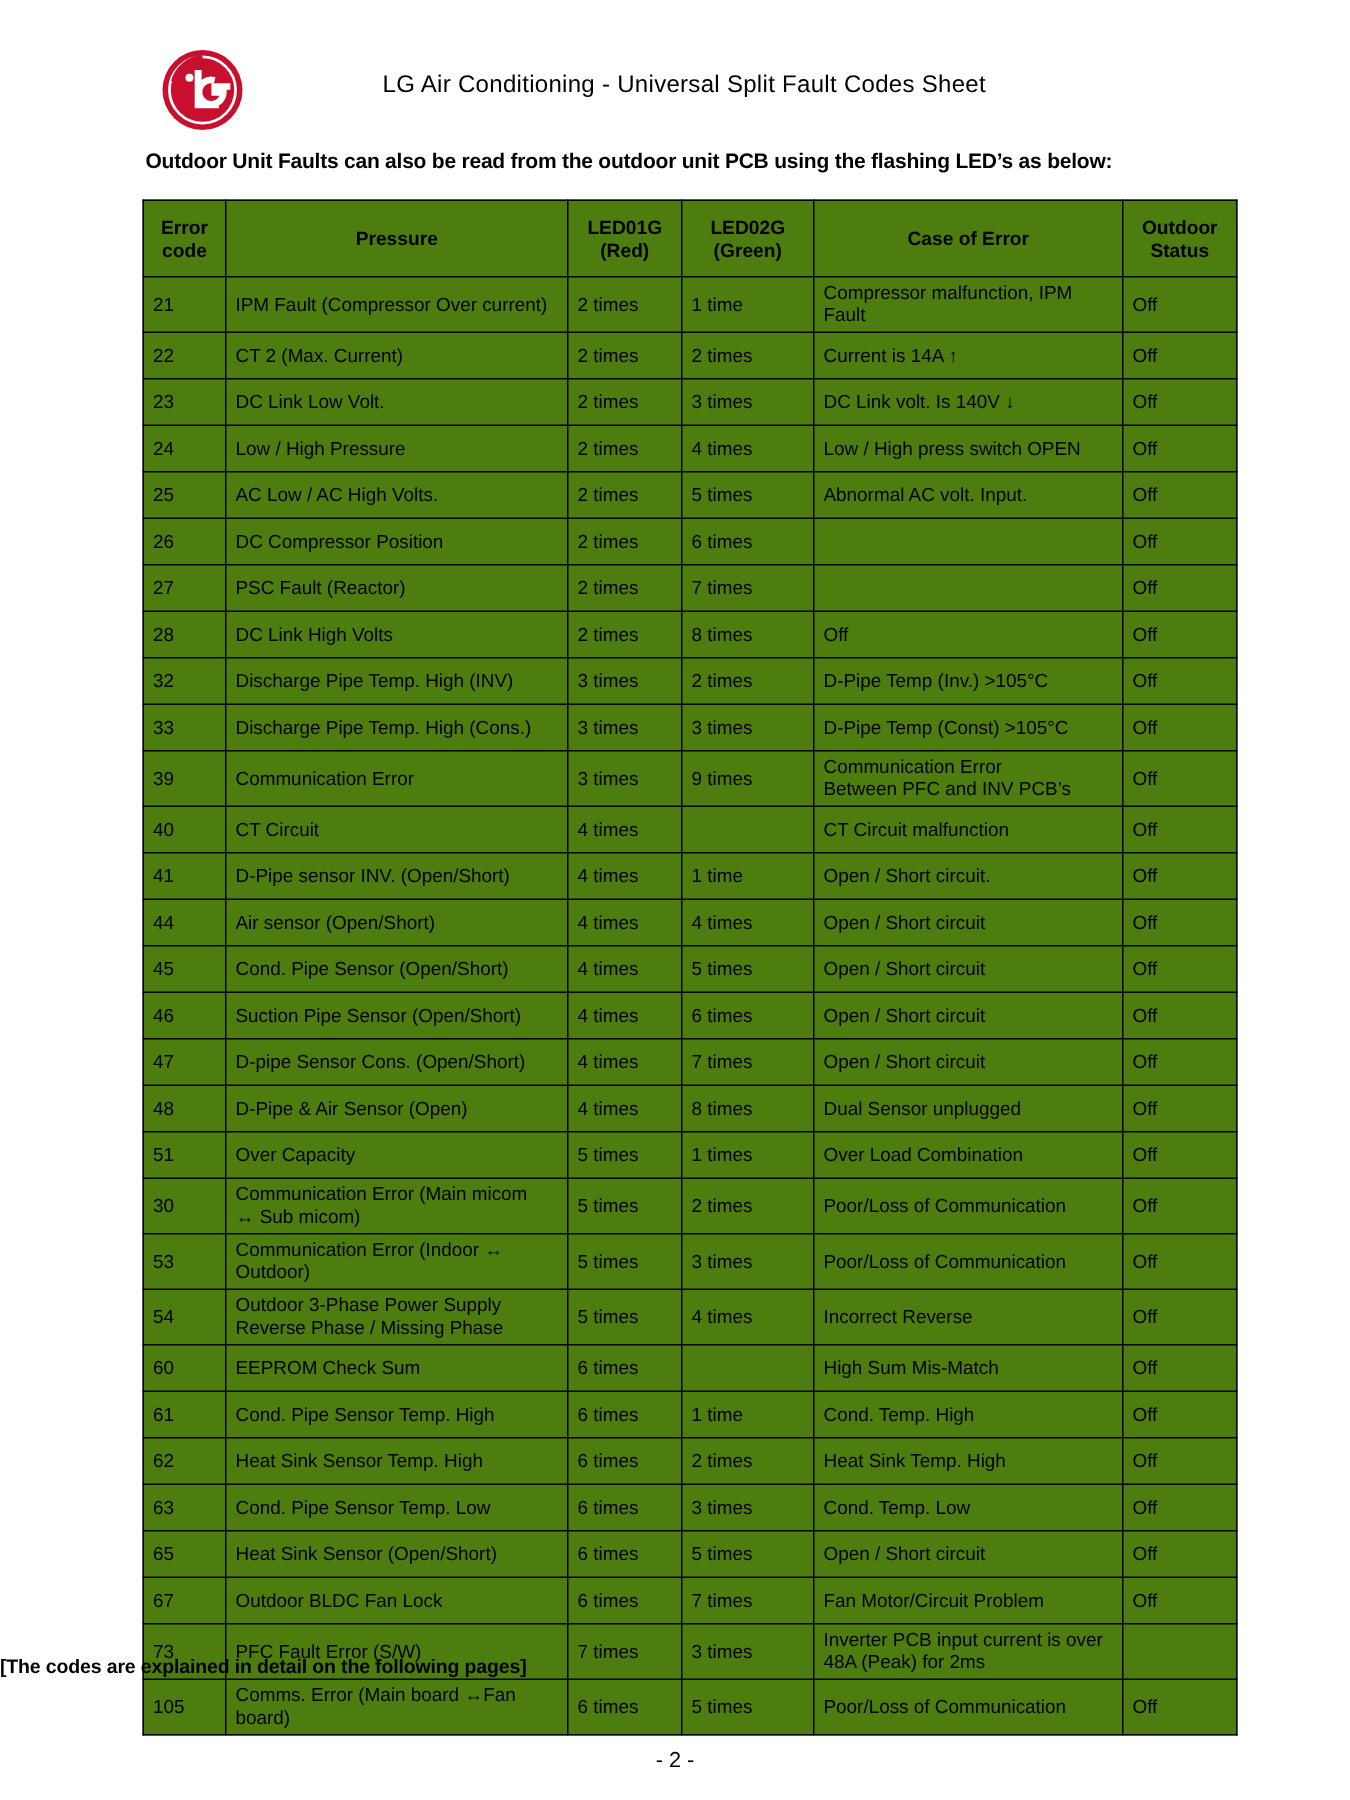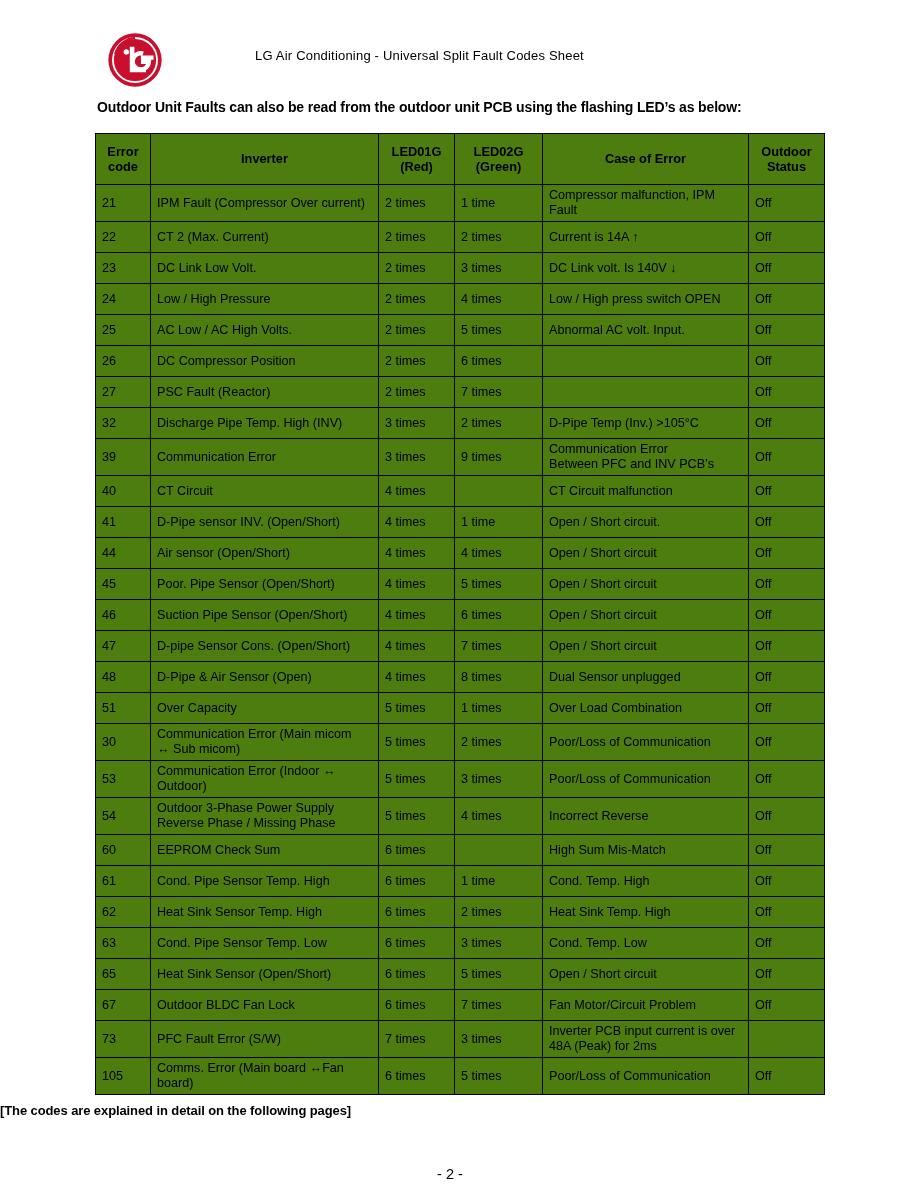--- a/index.html
+++ b/index.html
@@ -30,21 +30,21 @@
     top: 31px;
     width: 58px;
     height: 58px;
   }
   .lg-logo svg { display: block; }
 
   .doc-title {
     position: absolute;
     left: 255px;
     top: 48px;
-    font-size: 13px;
+    font-size: 16px;
     letter-spacing: 0.2px;
     white-space: nowrap;
   }
 
   .intro-line {
     position: absolute;
     left: 97px;
     top: 99px;
     font-size: 14px;
     font-weight: bold;
@@ -164,21 +164,21 @@
         <col class="c-cont">
         <col class="c-led1">
       <col class="c-led2">
         <col class="c-case">
         <col class="c-status">
     </colgroup>
     <thead>
       <tr>
         <th class="twoline">Error
 code</th>
-        <th class="twoline">Inverter</th>
+        <th class="twoline">Pressure</th>
         <th class="twoline">LED01G
 (Red)</th>
         <th class="twoline">LED02G
 (Green)</th>
         <th class="twoline">Case of Error</th>
         <th class="twoline">Outdoor
 Status</th>
       </tr>
     </thead>
     <tbody id="fault-table-body">
@@ -233,25 +233,41 @@
         </tr>
         <tr class="r-1">
           <td class="code twoline">27</td>
           <td class="cont twoline">PSC Fault (Reactor)</td>
           <td class="led twoline">2 times</td>
           <td class="led twoline">7 times</td>
           <td class="case twoline"></td>
           <td class="status twoline">Off</td>
         </tr>
         <tr class="r-1">
+          <td class="code twoline">28</td>
+          <td class="cont twoline">DC Link High Volts</td>
+          <td class="led twoline">2 times</td>
+          <td class="led twoline">8 times</td>
+          <td class="case twoline">Off</td>
+          <td class="status twoline">Off</td>
+        </tr>
+        <tr class="r-1">
           <td class="code twoline">32</td>
           <td class="cont twoline">Discharge Pipe Temp. High (INV)</td>
           <td class="led twoline">3 times</td>
           <td class="led twoline">2 times</td>
           <td class="case twoline">D-Pipe Temp (Inv.) &gt;105°C</td>
+          <td class="status twoline">Off</td>
+        </tr>
+        <tr class="r-1">
+          <td class="code twoline">33</td>
+          <td class="cont twoline">Discharge Pipe Temp. High (Cons.)</td>
+          <td class="led twoline">3 times</td>
+          <td class="led twoline">3 times</td>
+          <td class="case twoline">D-Pipe Temp (Const) &gt;105°C</td>
           <td class="status twoline">Off</td>
         </tr>
         <tr class="r-2">
           <td class="code twoline">39</td>
           <td class="cont twoline">Communication Error</td>
           <td class="led twoline">3 times</td>
           <td class="led twoline">9 times</td>
           <td class="case twoline">Communication Error
 Between PFC and INV PCB’s</td>
           <td class="status twoline">Off</td>
@@ -275,21 +291,21 @@
         <tr class="r-1">
           <td class="code twoline">44</td>
           <td class="cont twoline">Air sensor (Open/Short)</td>
           <td class="led twoline">4 times</td>
           <td class="led twoline">4 times</td>
           <td class="case twoline">Open / Short circuit</td>
           <td class="status twoline">Off</td>
         </tr>
         <tr class="r-1">
           <td class="code twoline">45</td>
-          <td class="cont twoline">Poor. Pipe Sensor (Open/Short)</td>
+          <td class="cont twoline">Cond. Pipe Sensor (Open/Short)</td>
           <td class="led twoline">4 times</td>
           <td class="led twoline">5 times</td>
           <td class="case twoline">Open / Short circuit</td>
           <td class="status twoline">Off</td>
         </tr>
         <tr class="r-1">
           <td class="code twoline">46</td>
           <td class="cont twoline">Suction Pipe Sensor (Open/Short)</td>
           <td class="led twoline">4 times</td>
           <td class="led twoline">6 times</td>

